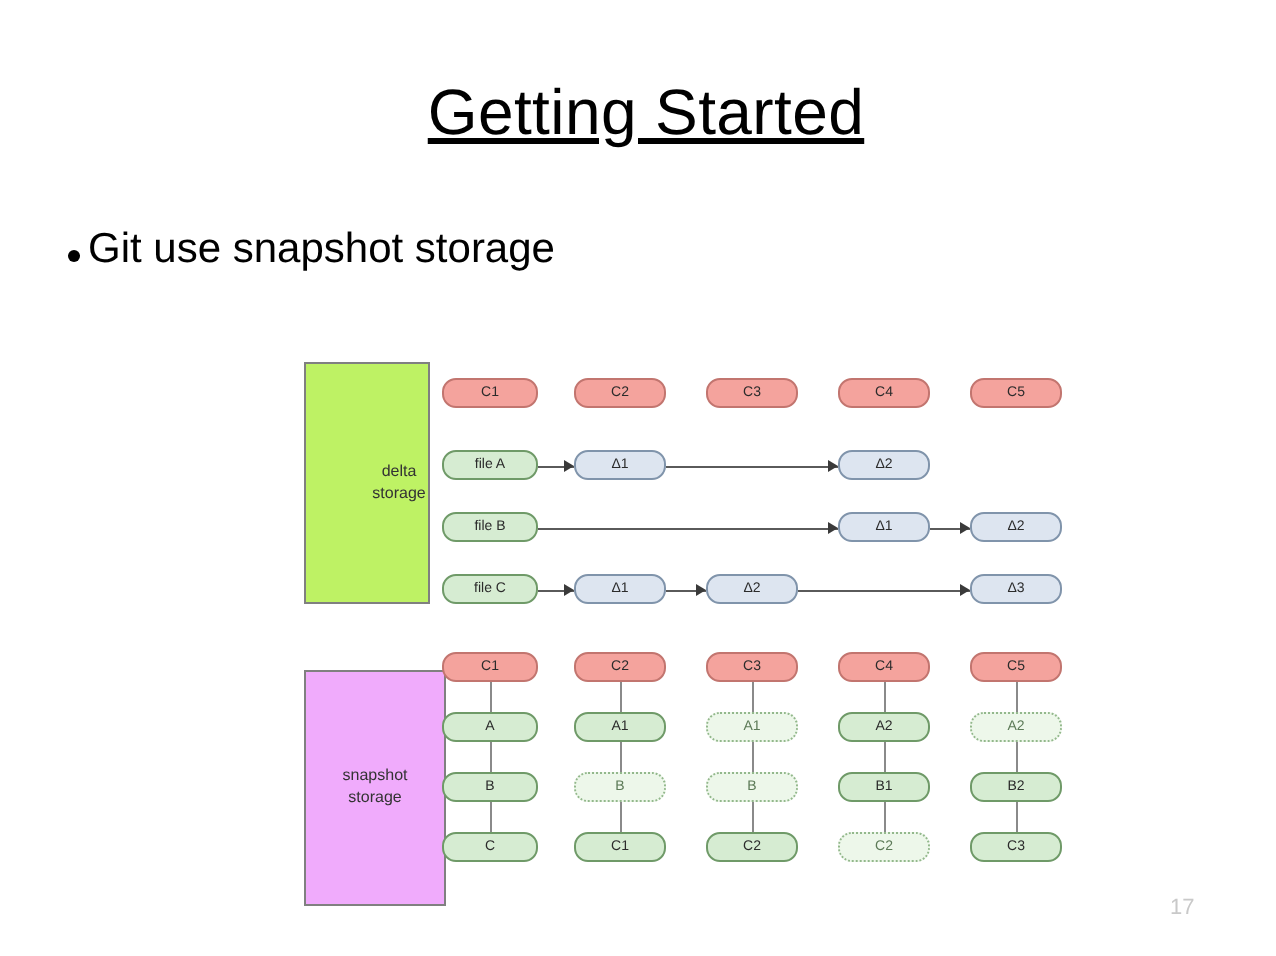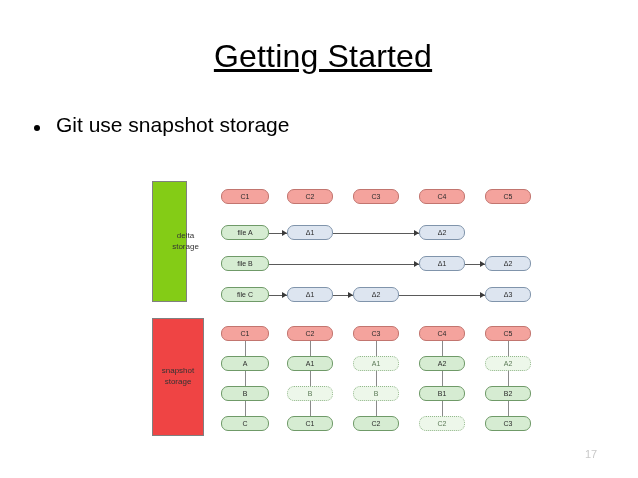--- a/index.html
+++ b/index.html
@@ -27,21 +27,21 @@
     color: #000000;
     letter-spacing: 0.2px;
     text-decoration: underline;
   }
   #bullet-row {
     position: absolute;
     top: 113px;
     left: 34px;
     display: flex;
     align-items: flex-start;
-    gap: 16px;
+    gap: 4px;
   }
   #bullet-dot {
     width: 6px;
     height: 6px;
     border-radius: 50%;
     background: #000000;
     margin-top: 12px;
     flex: 0 0 auto;
   }
   #bullet-text {
@@ -76,31 +76,31 @@
     justify-content: center;
     text-align: center;
     font-size: 8px;
     line-height: 1.35;
     color: #333333;
     white-space: pre-line;
   }
   #delta-storage-box {
     left: 0px;
     top: 3px;
-    width: 35px;
+    width: 63px;
     height: 121px;
-    background: #84cc16;
+    background: #bef264;
     padding-left: 32px;
   }
   #snapshot-storage-box {
     left: 0px;
-    top: 140px;
-    width: 52px;
+    top: 157px;
+    width: 71px;
     height: 118px;
-    background: #ef4444;
+    background: #f0abfc;
   }
 
   
   .pill {
     position: absolute;
     box-sizing: border-box;
     display: flex;
     align-items: center;
     justify-content: center;
     font-size: 7px;

